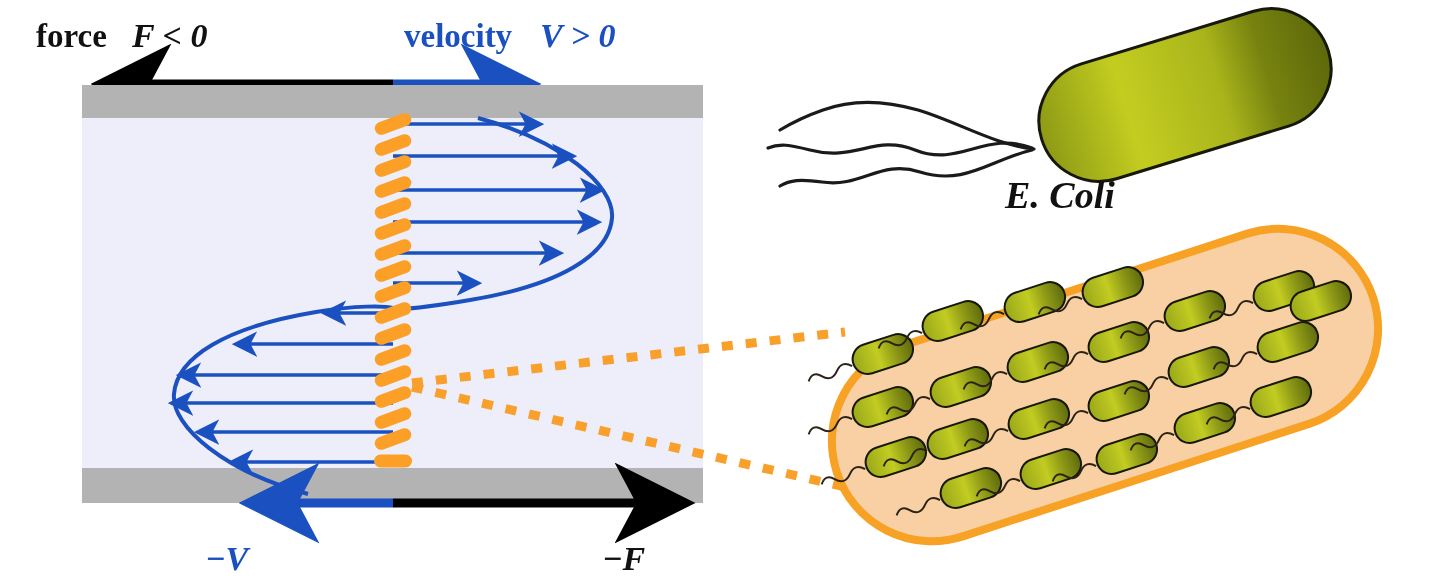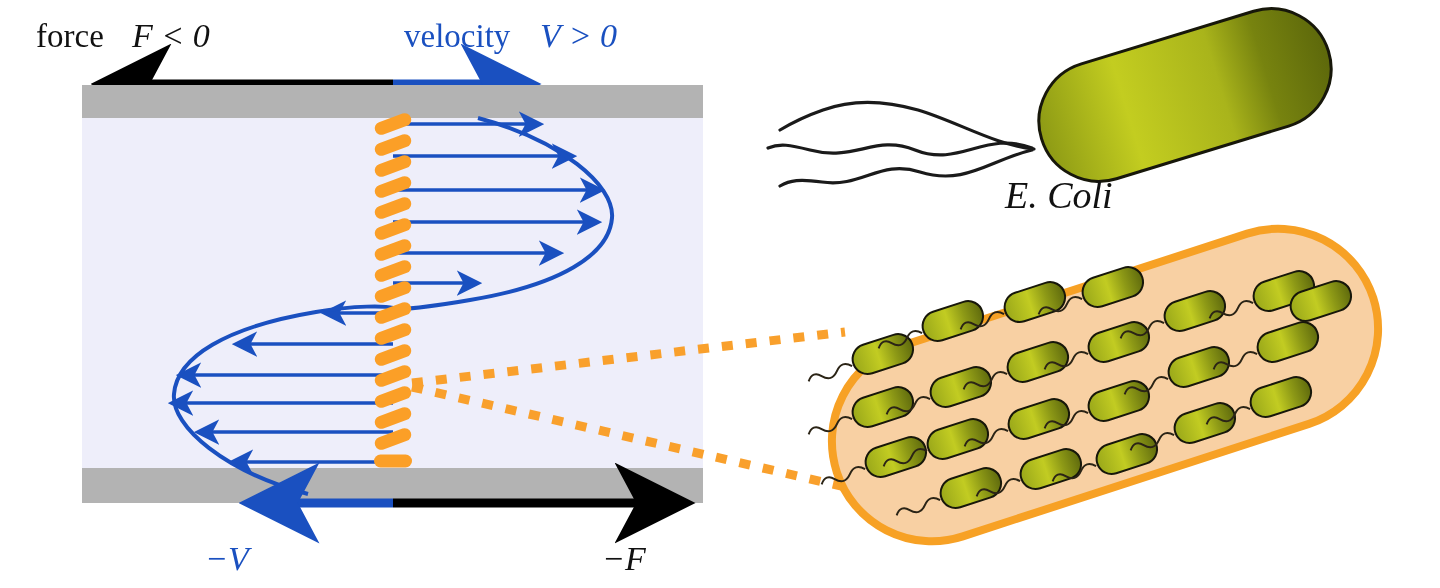--- a/index.html
+++ b/index.html
@@ -3,21 +3,21 @@
 <meta charset="utf-8">
 <style>
   html,body{margin:0;padding:0;}
   body{
     width:1440px;height:588px;
     background:#ffffff;
     font-family:"Liberation Serif", serif;
     overflow:hidden;
     position:relative;
   }
-  #stage{position:absolute;inset:0;width:1440px;height:588px;}
+  #stage{position:absolute;inset:0;width:1440px;height:588px;font-weight:bold;}
   svg{display:block;}
   .lbl{font-family:"Liberation Serif", serif;}
   .lbl-upright{font-style:normal;}
   .lbl-italic{font-style:italic;}
 </style>
 </head>
 <body>
 
 <div id="stage">
   <svg id="fig" width="1440" height="588" viewBox="0 0 1440 588">

